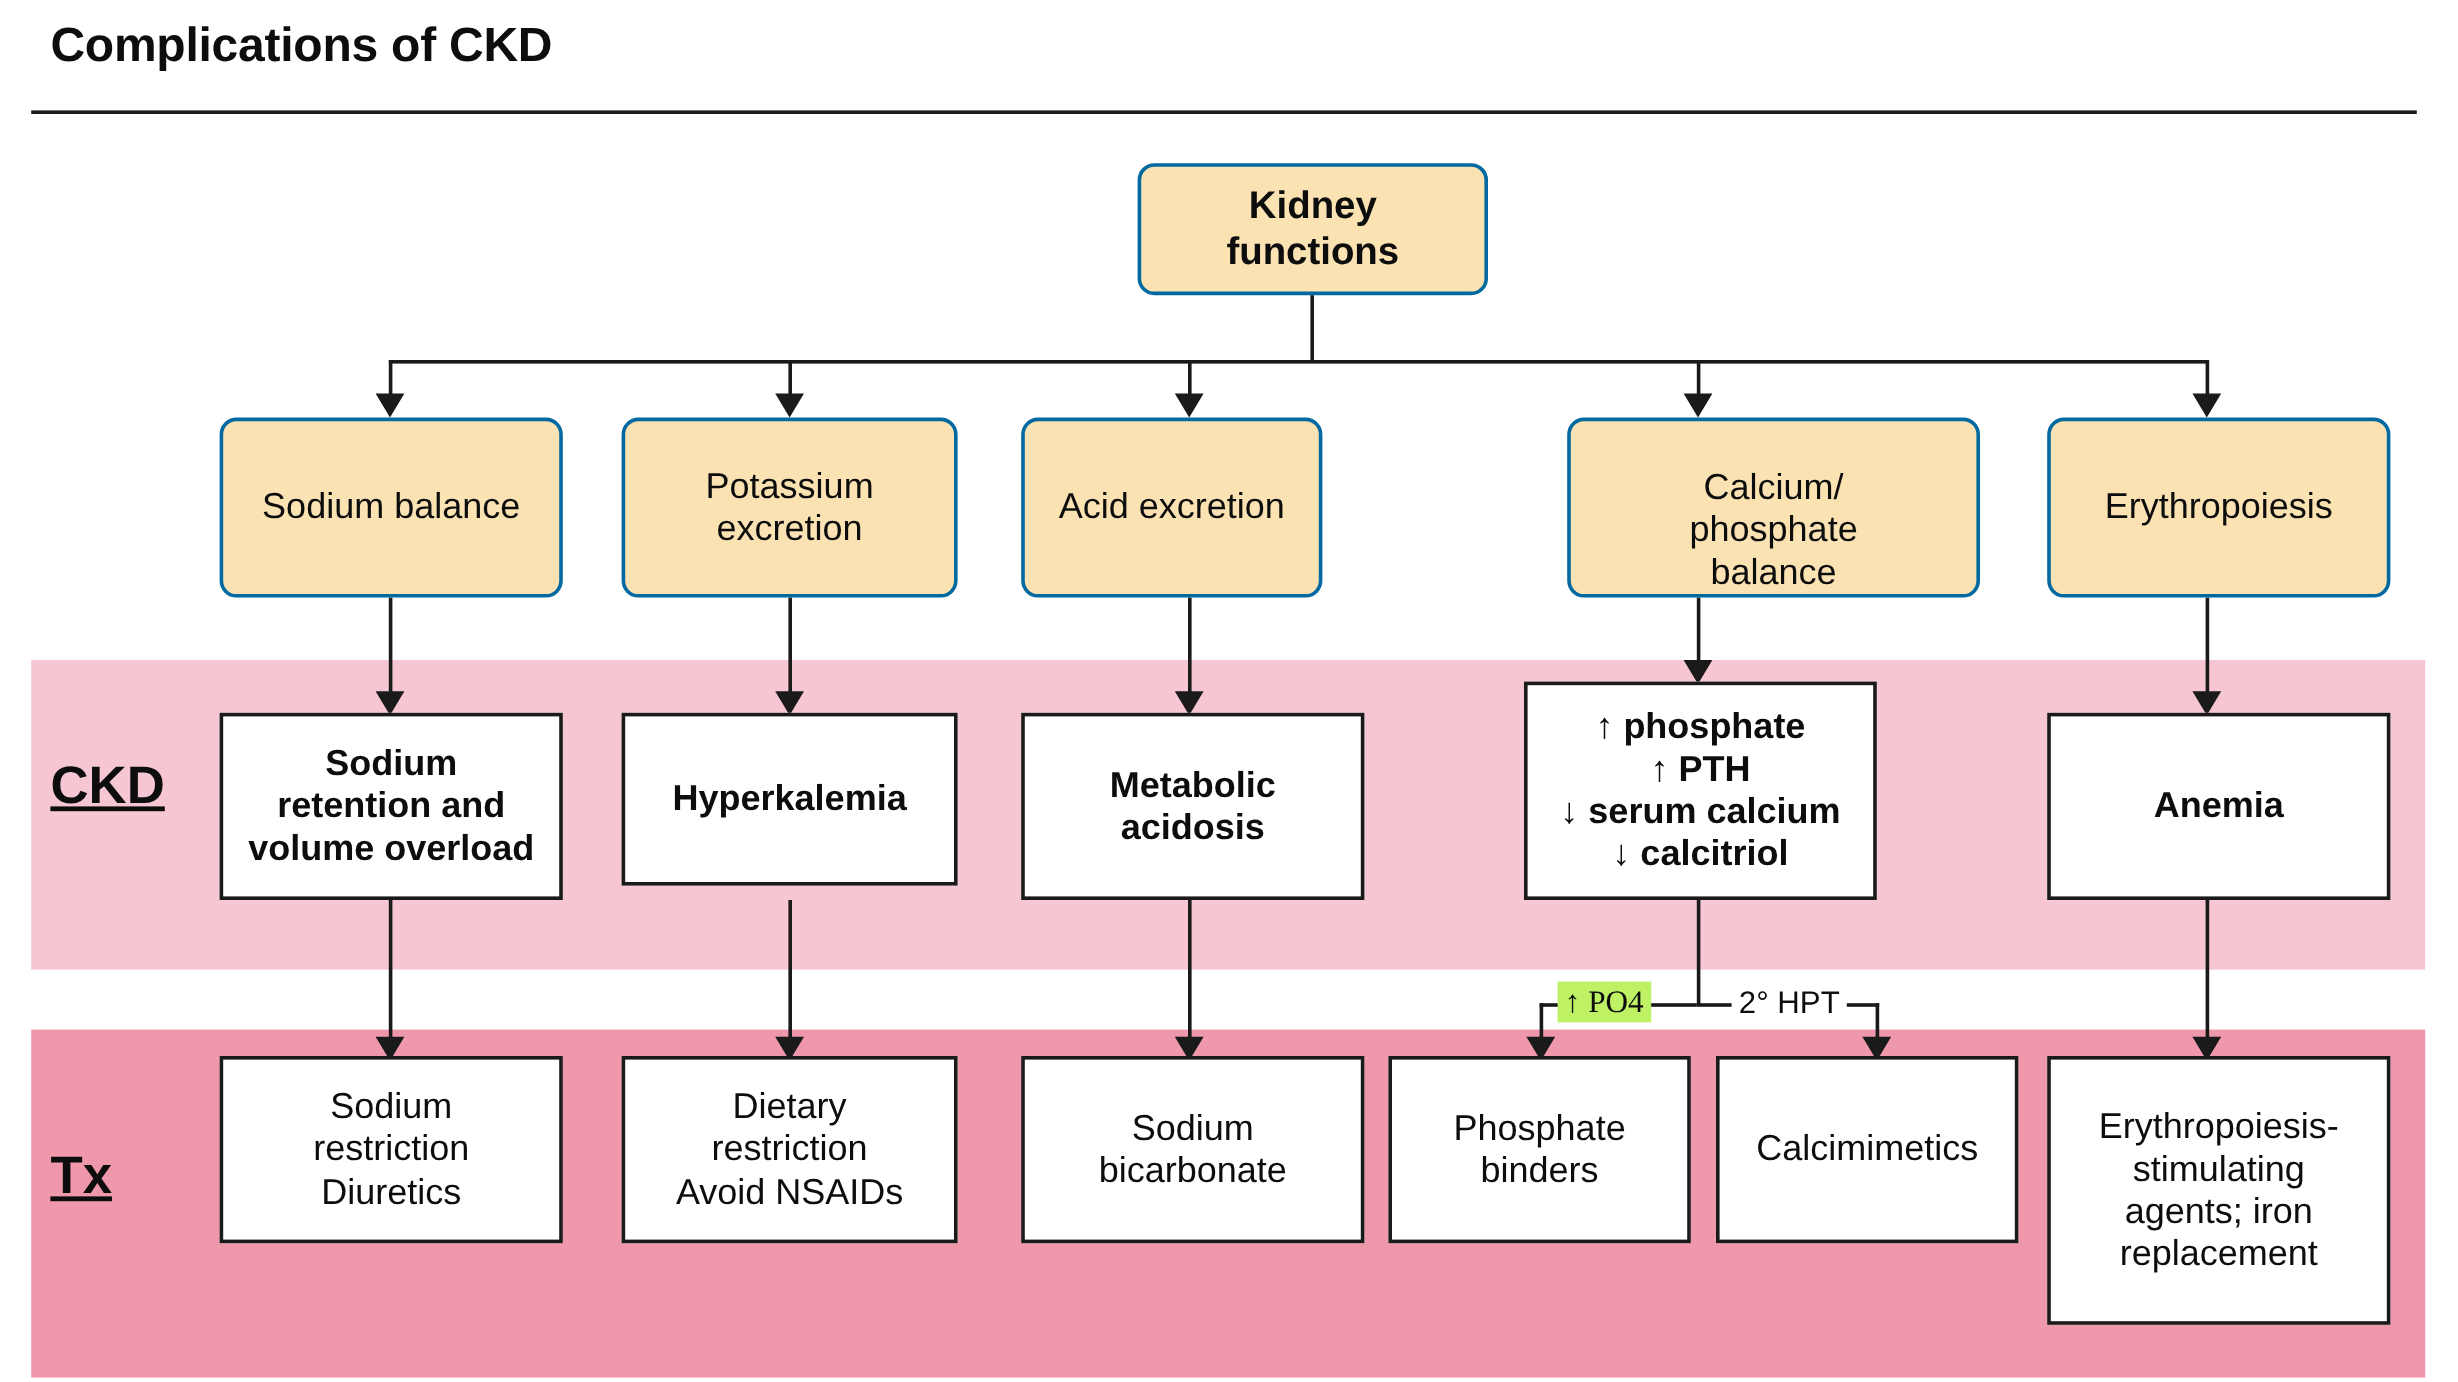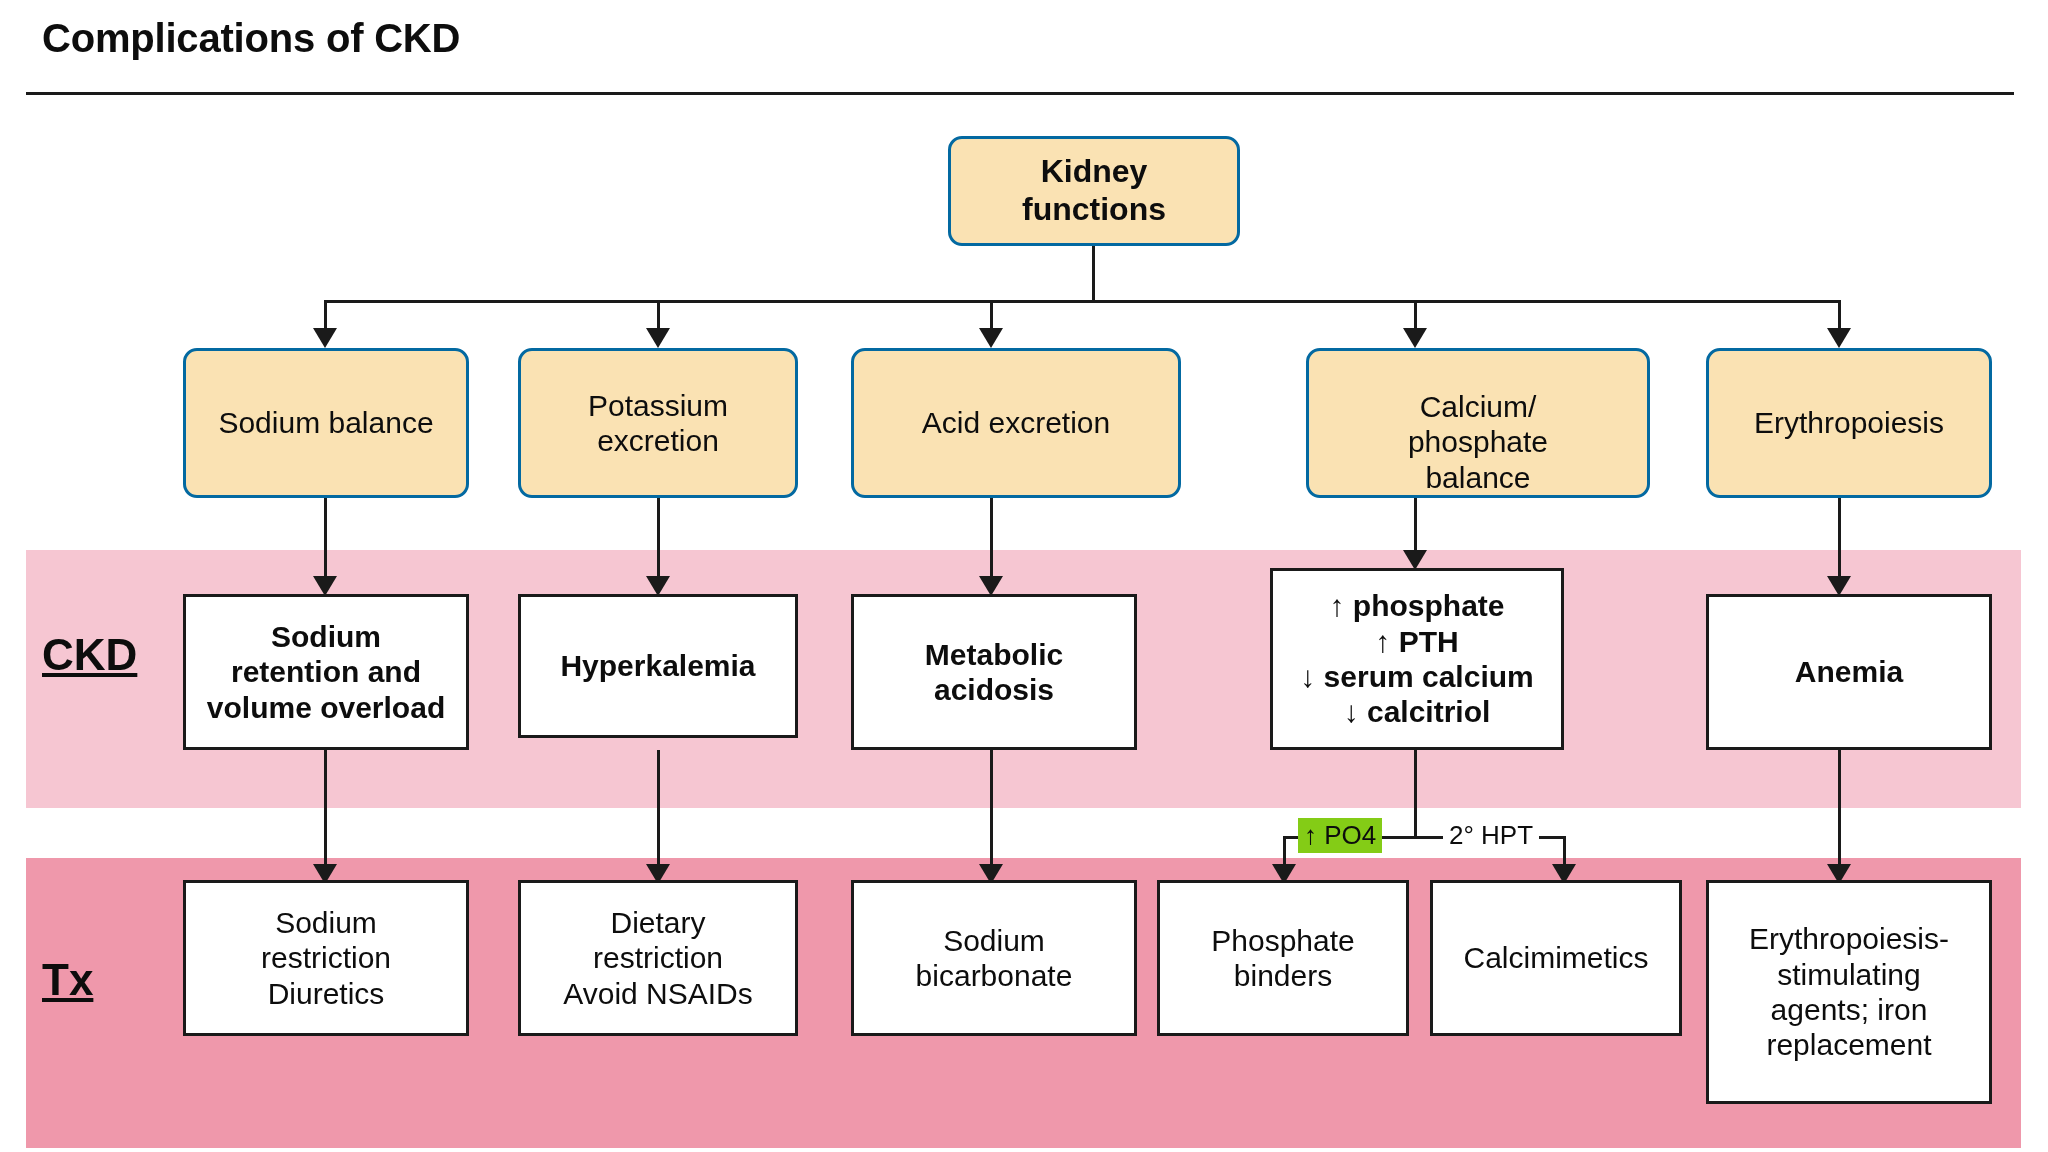--- a/index.html
+++ b/index.html
@@ -169,21 +169,21 @@
     </div>
   </div>
 
   <div class="box box-tan" style="left:518px; top:348px; width:280px; height:150px;">
     <div class="box-inner">
       <div>Potassium</div>
       <div>excretion</div>
     </div>
   </div>
 
-  <div class="box box-tan" style="left:851px; top:348px; width:330px; height:150px;">
+  <div class="box box-tan" style="left:851px; top:348px; width:251px; height:150px;">
     <div class="box-inner">
       <div>Acid excretion</div>
     </div>
   </div>
 
   <div class="box box-tan" style="left:1306px; top:348px; width:344px; height:150px;align-items:flex-end;">
     <div class="box-inner">
       <div>Calcium/</div>
       <div>phosphate</div>
       <div>balance</div>
@@ -264,21 +264,21 @@
   <div class="ln hline" style="left:1283px; top:836px; width:131px;"></div>
 
   <div class="ln hline" style="left:1414px; top:836px; width:152px;"></div>
 
   <div class="ln vline" style="left:1283px; top:836px; height:44px;"></div>
   <div class="arrowhead" style="left:1272px; top:864px;"></div>
 
   <div class="ln vline" style="left:1563px; top:836px; height:44px;"></div>
   <div class="arrowhead" style="left:1552px; top:864px;"></div>
 
-  <div class="edge-label" style="left:1298px; top:818px; background:#84cc16; padding:2px 6px;">↑ PO4</div>
+  <div class="edge-label" style="left:1298px; top:818px; background:#bef264; padding:2px 6px;font-family:Liberation Serif, serif;">↑ PO4</div>
   <div class="edge-label" style="left:1443px; top:818px; background:#ffffff; padding:2px 6px;">2° HPT</div>
 
   <div class="box box-white" style="left:183px; top:880px; width:286px; height:156px;">
     <div class="box-inner">
       <div>Sodium</div>
       <div>restriction</div>
       <div>Diuretics</div>
     </div>
   </div>
 

